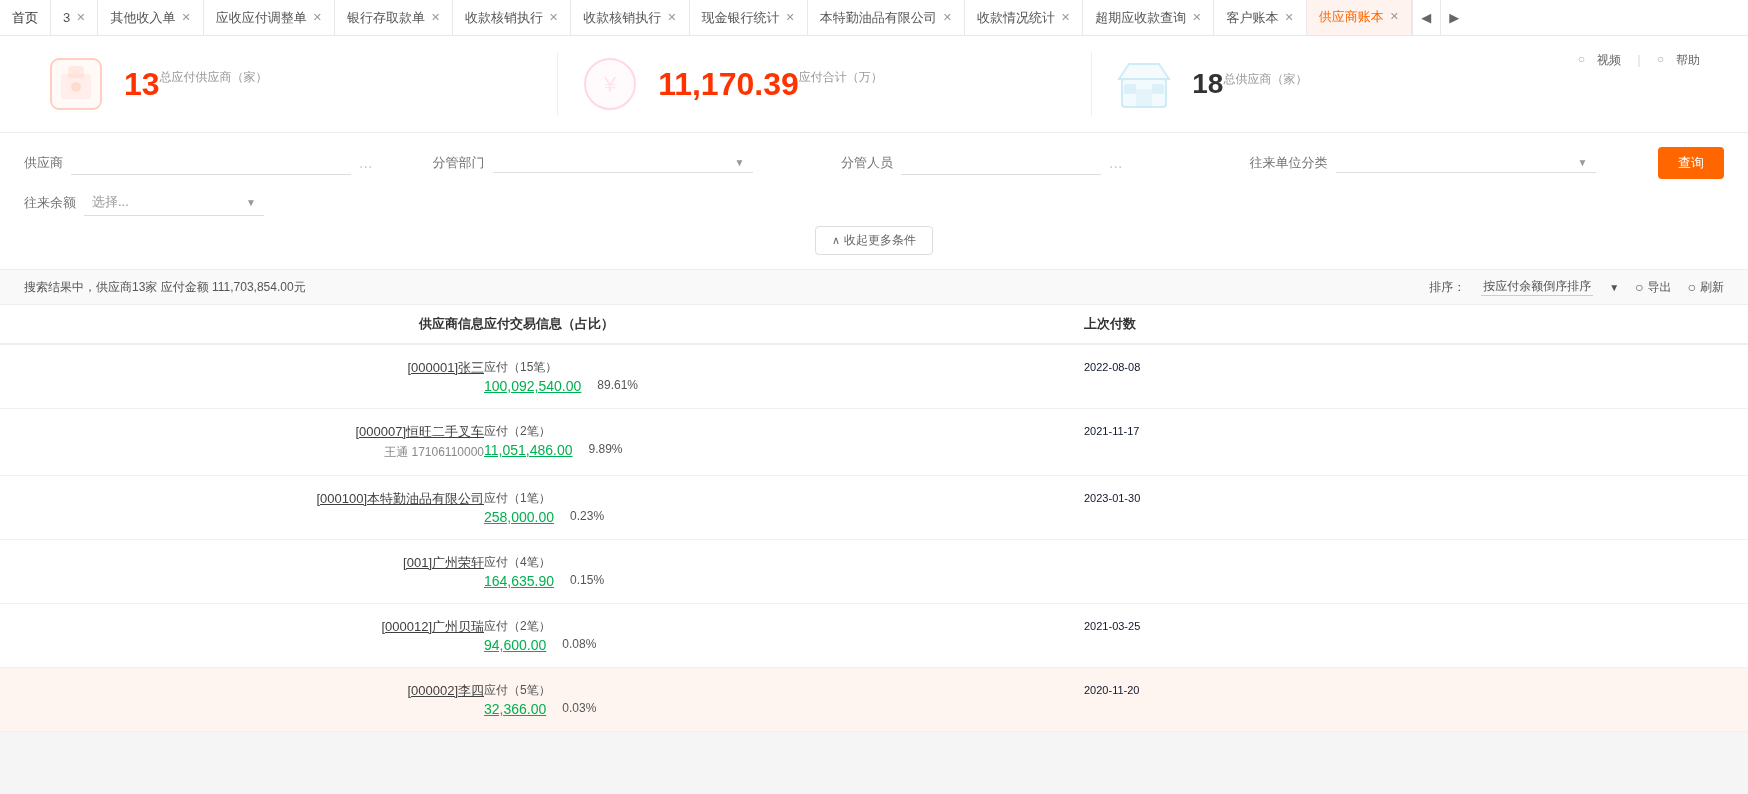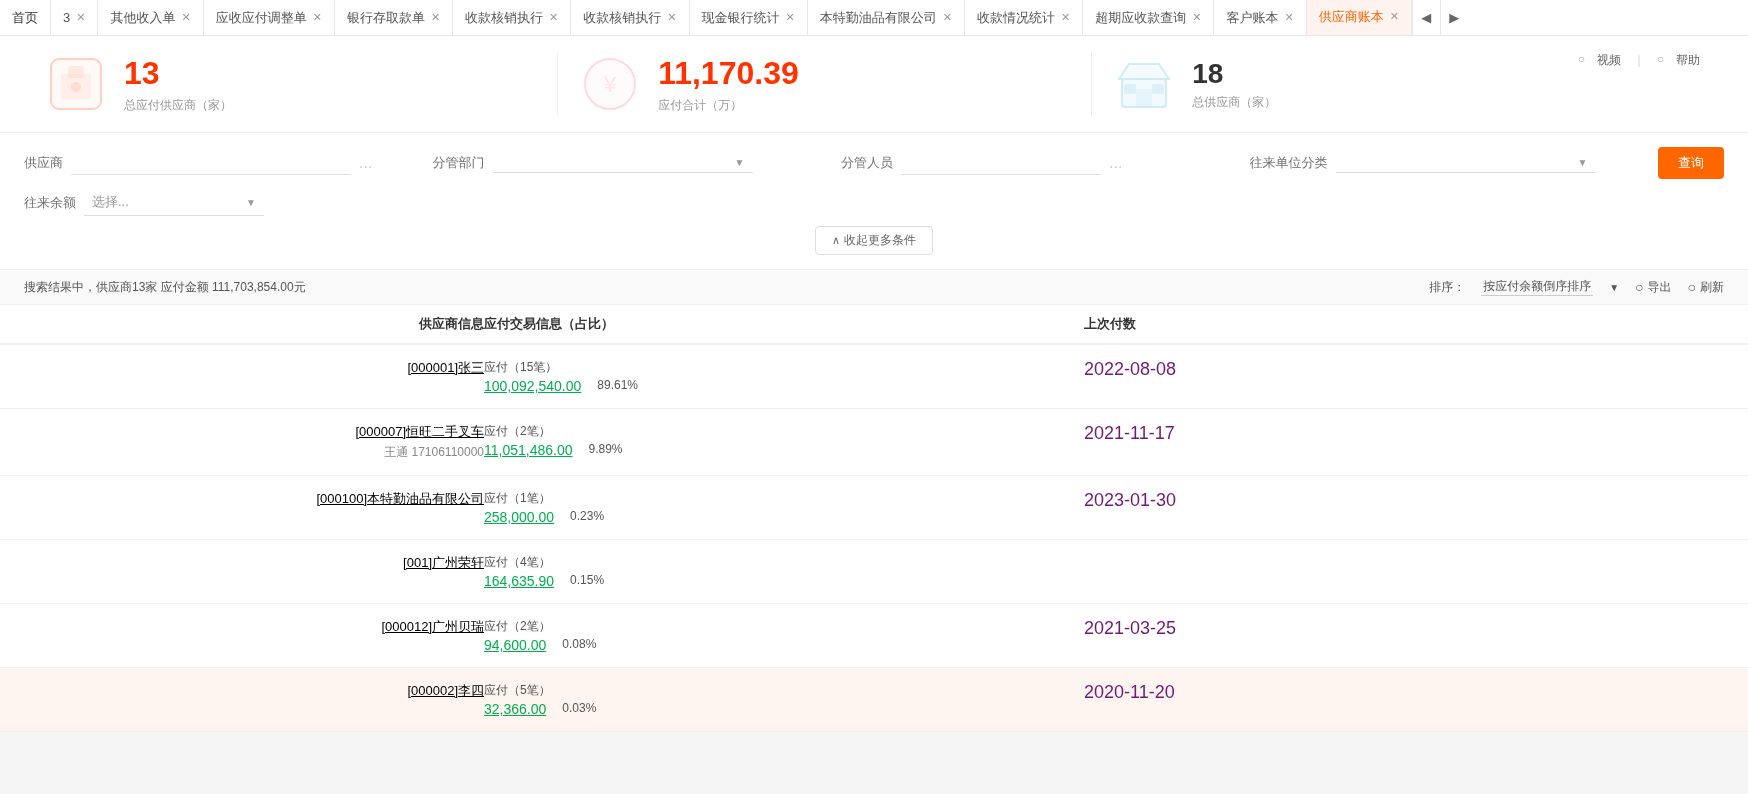--- a/index.html
+++ b/index.html
@@ -27,21 +27,21 @@
     }
     .summary-card {
       display: flex; align-items: center; gap: 16px; flex: 1; padding: 0 20px;
       border-right: 1px solid #eee; position: relative;
     }
     .summary-card:last-child { border-right: none; }
     .summary-icon { width: 64px; height: 64px; display: flex; align-items: center; justify-content: center; font-size: 40px; opacity: 0.4; }
     .icon-supplier { color: #ff8c69; }
     .icon-money { color: #ffa0b4; }
     .icon-shop { color: #87ceeb; }
-    .summary-content { display: flex; flex-direction: column; }
+    .summary-content { display: flex; flex-direction: row; }
     .summary-number { font-size: 32px; font-weight: bold; color: #ff3300; line-height: 1.2; }
     .summary-label { font-size: 12px; color: #999; margin-top: 4px; }
     .summary-actions { position: absolute; top: 0; right: 24px; display: flex; gap: 12px; font-size: 12px; color: #666; }
     .summary-actions a { color: #666; cursor: pointer; text-decoration: none; }
 
     
     .filter-section {
       background: #fff; padding: 14px 24px; border-bottom: 1px solid #eee;
     }
     .filter-row {
@@ -98,29 +98,29 @@
     .col-supplier { flex: 0 0 460px; text-align: right; }
     .col-transaction { flex: 0 0 600px; }
     .col-lastpay { flex: 1; }
 
     .table-row {
       display: flex; align-items: flex-start; padding: 14px 24px;
       border-bottom: 1px solid #f0f0f0; cursor: pointer;
     }
     .table-row.highlighted { background: #fff5f0; }
 
-    .supplier-name { color: #000000; text-decoration: underline; font-size: 13px; cursor: pointer; }
+    .supplier-name { color: #404040; text-decoration: underline; font-size: 13px; cursor: pointer; }
     .supplier-sub { color: #888; font-size: 12px; margin-top: 3px; }
 
     .trans-label { font-size: 12px; color: #555; }
     .trans-amount { color: #00b050; font-size: 14px; font-weight: 500; margin-top: 2px; text-decoration: underline; cursor: pointer; }
     .trans-percent { font-size: 12px; color: #555; margin-left: 16px; }
     .trans-row { display: flex; align-items: center; }
 
-    .last-pay-date { font-size: 18px; color: #701a75; }
+    .last-pay-date { font-size: 11px; color: #0f172a; }
 
     
     ::-webkit-scrollbar { width: 6px; }
     ::-webkit-scrollbar-thumb { background: #ddd; border-radius: 3px; }
   </style>
 </head>
 <body>
 
 <div class="top-nav">
   <div class="nav-tab">

